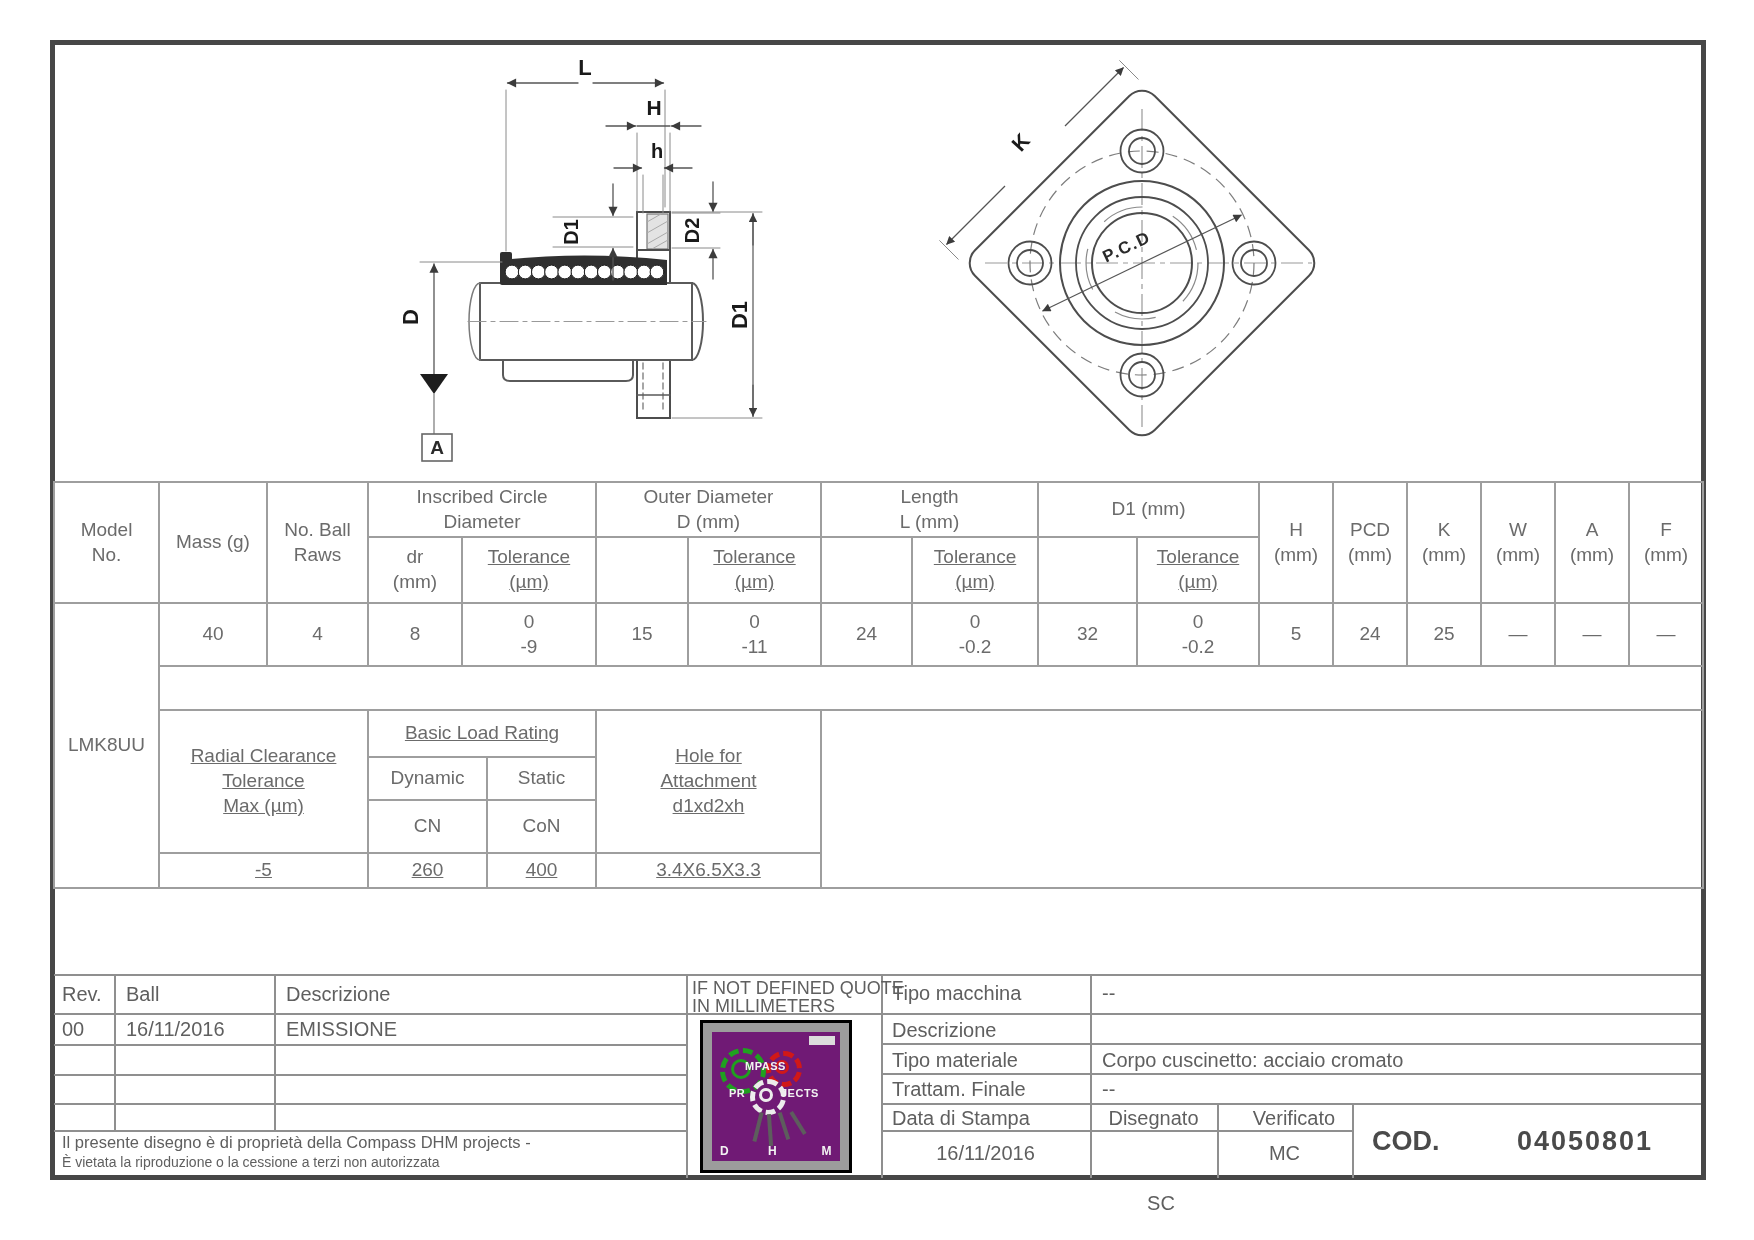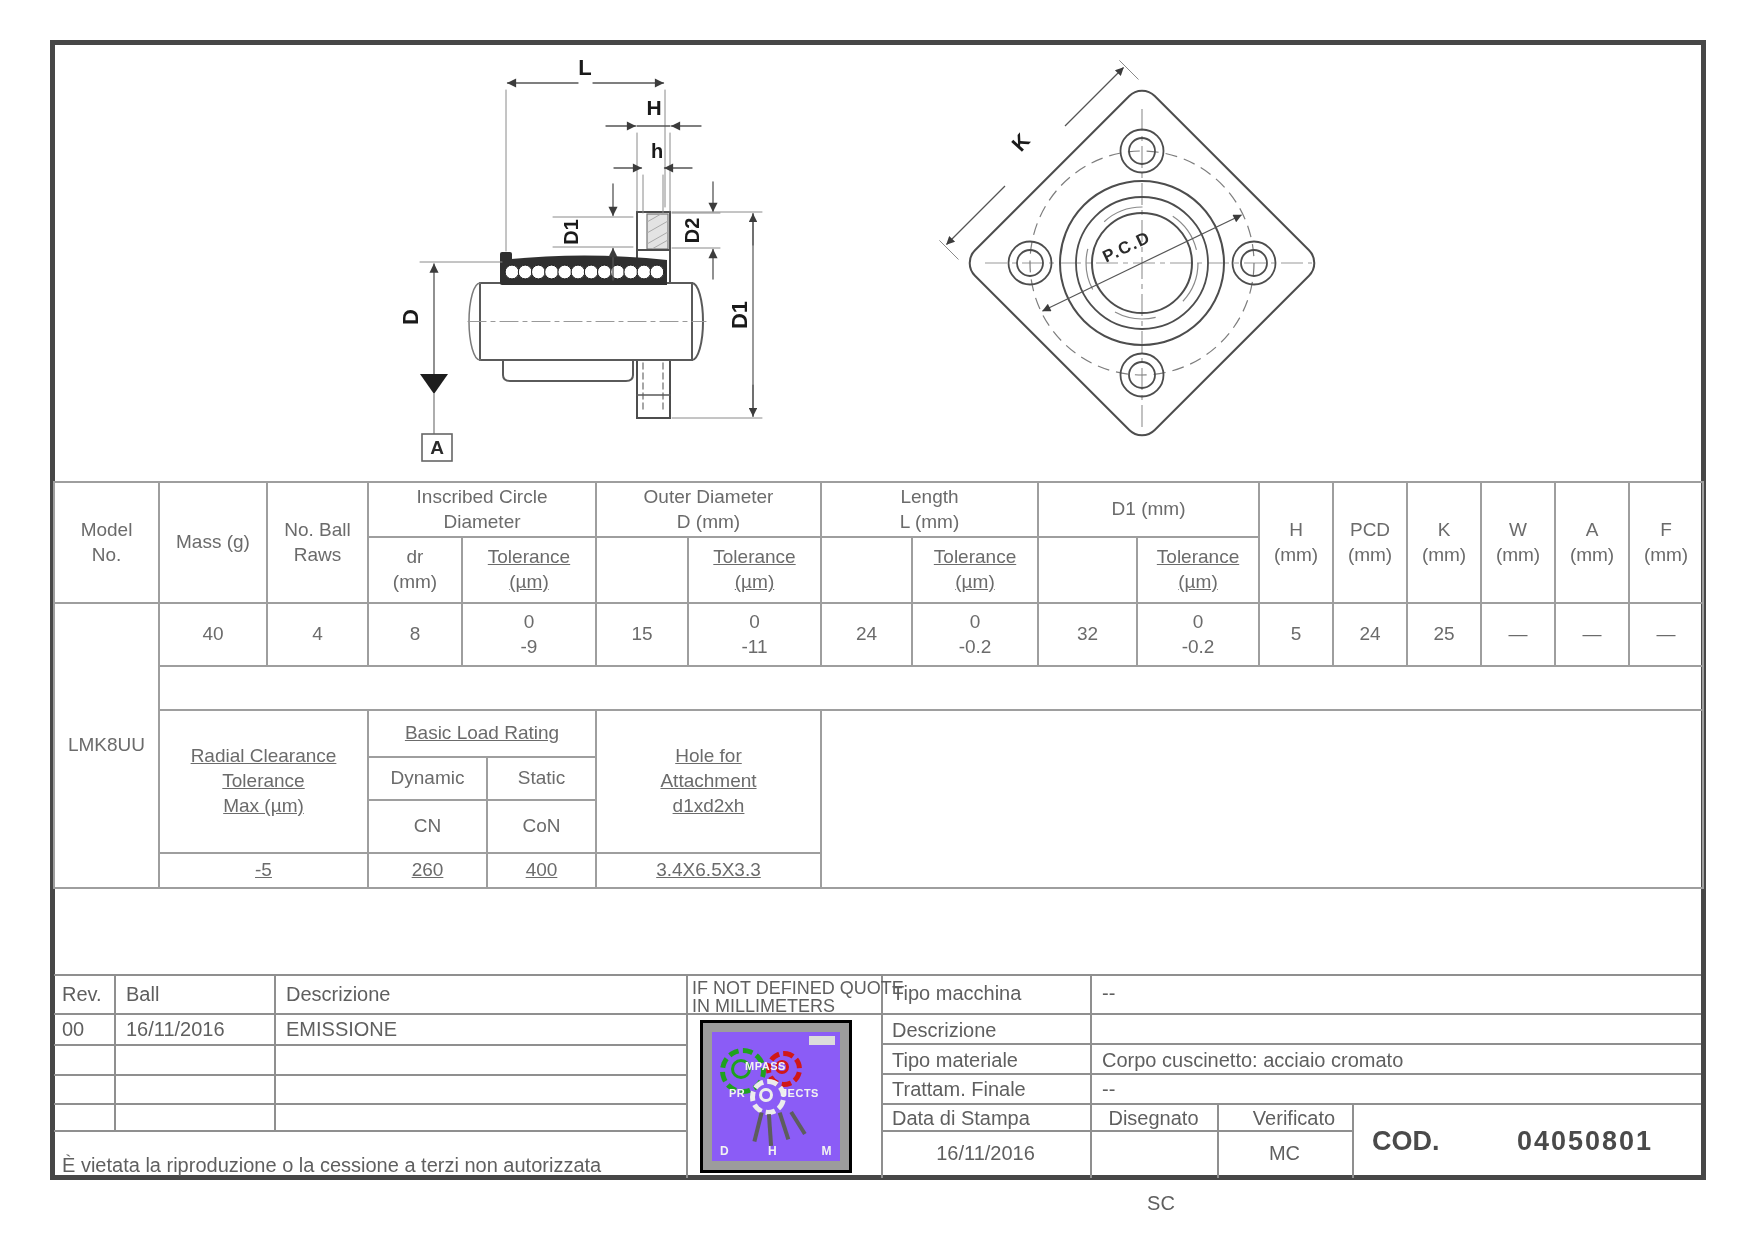--- a/index.html
+++ b/index.html
@@ -19,21 +19,21 @@
   td.ttop{border-top:3px solid #bcbcbc;text-decoration:underline;}
   td.tbot{border-bottom:3px solid #bcbcbc;}
   
   .ln{position:absolute;background:#8f8f8f;}
   .t{position:absolute;color:#5f5f5f;font-size:20px;white-space:pre-line;}
   .tc{text-align:center;}
   .cod{font-weight:bold;color:#4a4a4a;font-size:27px;}
   
   .logo{position:absolute;left:700px;top:1020px;width:152px;height:153px;background:#000;}
   .logo-inner{position:absolute;left:3px;top:3px;right:3px;bottom:3px;
-              border:9px solid #9c9c9c;background:#8b5cf6;}
+              border:9px solid #9c9c9c;background:#701a75;}
   .logo-inner *{position:absolute;}
   .gear{border-radius:50%;}
   .ltx{color:#f2f2f2;font-size:11px;font-weight:bold;letter-spacing:.5px;}
   .tool{width:4px;background:#5d5d5d;}
 </style>
 </head>
 <body>
 
 <div class="page">
   <div class="frame"></div>
@@ -299,21 +299,22 @@
   <div class="ln" style="left:1090px;top:975px;width:2px;height:203px"></div>
   <div class="ln" style="left:1217px;top:1104px;width:2px;height:74px"></div>
   <div class="ln" style="left:1352px;top:1104px;width:2px;height:74px"></div>
 
   <div class="t" style="left:62px;top:983px">Rev.</div>
   <div class="t" style="left:126px;top:983px">Ball</div>
   <div class="t" style="left:286px;top:983px">Descrizione</div>
   <div class="t" style="left:62px;top:1018px">00</div>
   <div class="t" style="left:126px;top:1018px">16/11/2016</div>
   <div class="t" style="left:286px;top:1018px">EMISSIONE</div>
-  <div class="t" style="left:62px;top:1154px;font-size:20px">È vietata la riproduzione o la cessione a terzi non autorizzata</div>
+  <div class="t" style="left:62px;top:1133px;font-size:16.5px">Il presente disegno è di proprietà della Compass DHM projects -</div>
+  <div class="t" style="left:62px;top:1154px;font-size:14px">È vietata la riproduzione o la cessione a terzi non autorizzata</div>
 
   <div class="t" style="left:692px;top:979px;font-size:18px;line-height:18px">IF NOT DEFINED QUOTE
 IN MILLIMETERS</div>
   <div class="logo">
     <div class="logo-inner">
       <div style="right:5px;top:4px;width:26px;height:9px;background:#dcdcdc"></div>
       <div class="gear" style="left:8px;top:16px;width:36px;height:36px;border:5px dashed #1fa11f"></div>
       <div class="gear" style="left:19px;top:27px;width:14px;height:14px;border:3px solid #1fa11f"></div>
       <div class="gear" style="left:54px;top:19px;width:26px;height:26px;border:5px dashed #d01818"></div>
       <div class="gear" style="left:63px;top:28px;width:8px;height:8px;border:3px solid #d01818"></div>

